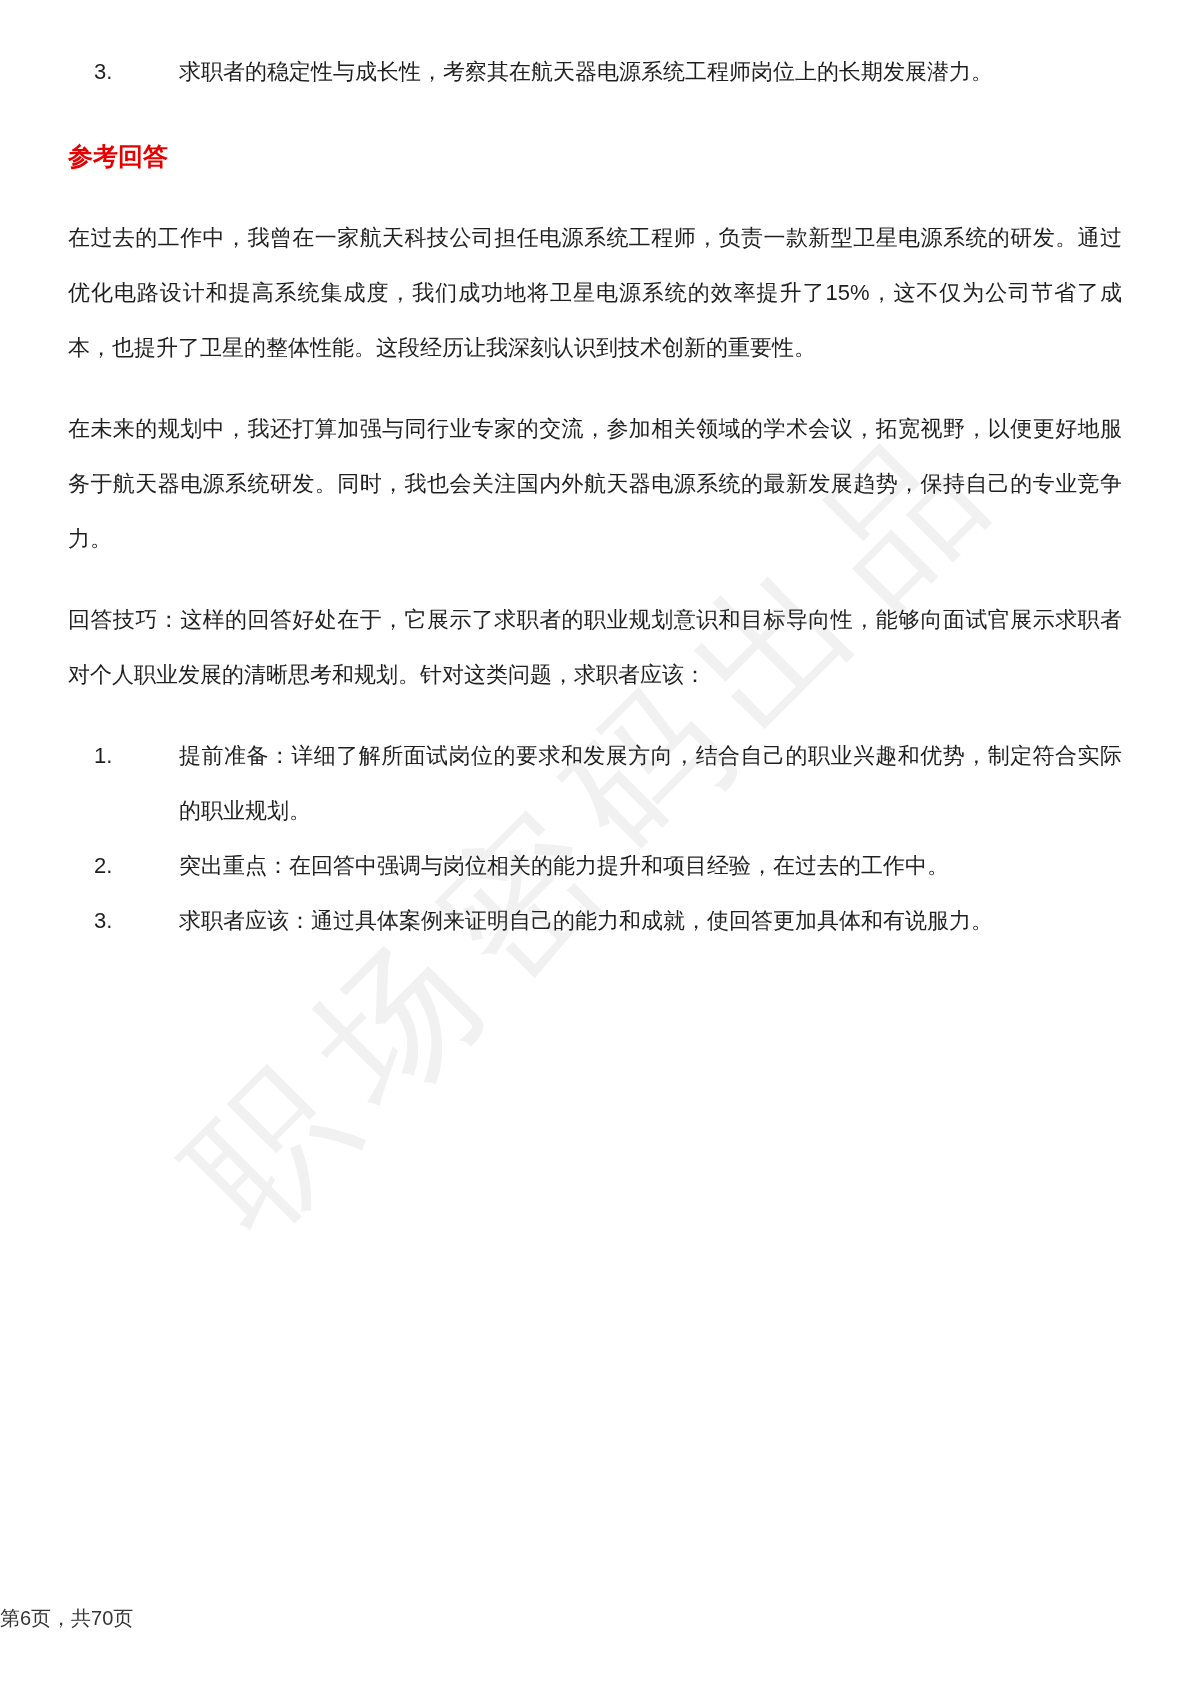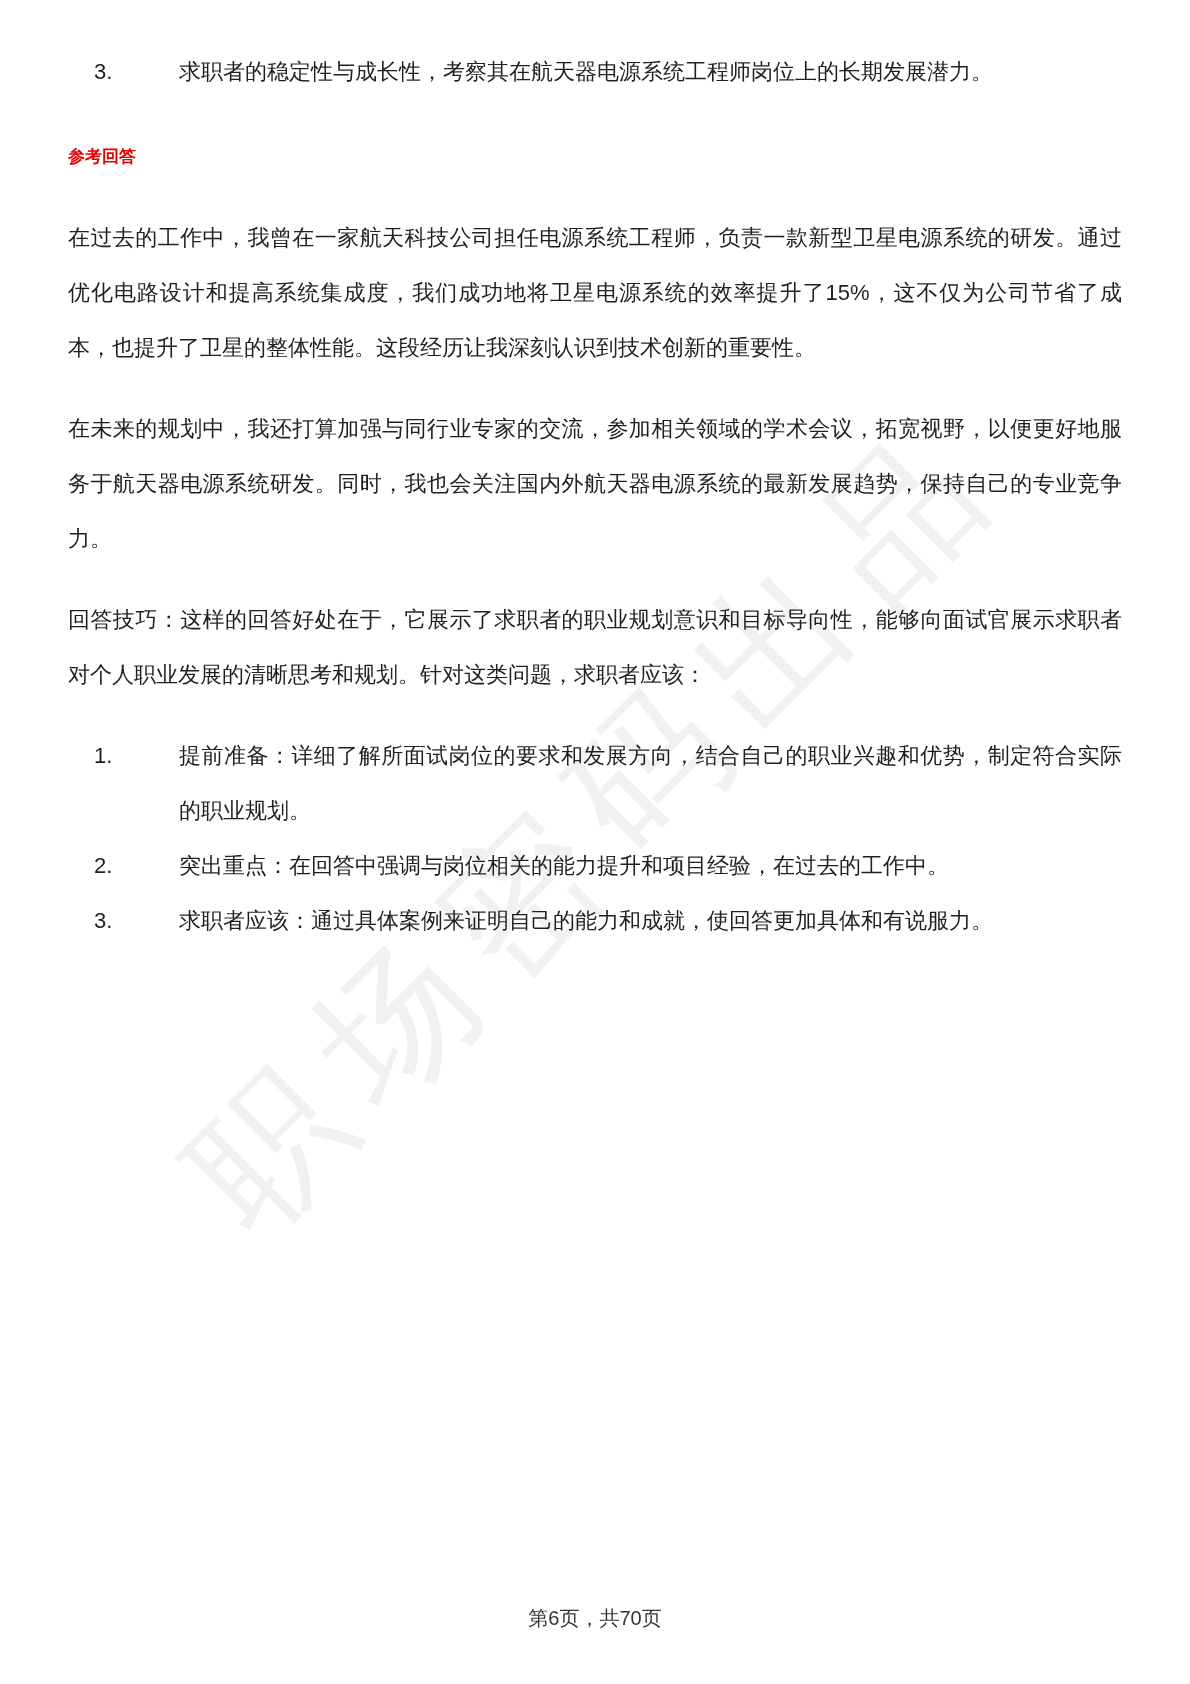--- a/index.html
+++ b/index.html
@@ -45,40 +45,40 @@
     flex: 0 0 38px;
     text-align: left;
   }
   .num-item .item-text {
     flex: 1;
     text-align: justify;
     margin-left: 47px;
   }
   .section-heading {
     margin-top: 30px;
-    font-size: 17px;
+    font-size: 25px;
     font-weight: bold;
     color: #e60000;
     line-height: 55px;
   }
   .para {
     margin-top: 26px;
     text-align: justify;
   }
   .tips {
     margin-top: 26px;
   }
   .tips .num-item { margin-top: 0; }
   .footer {
     position: absolute;
     z-index: 2;
     bottom: 52px;
     left: 0;
     width: 100%;
-    text-align: center;
+    text-align: left;
     font-size: 20px;
     color: #333333;
   }
 </style>
 </head>
 <body>
 
 <div class="page">
 
   <div class="watermark">职场密码出品</div>

